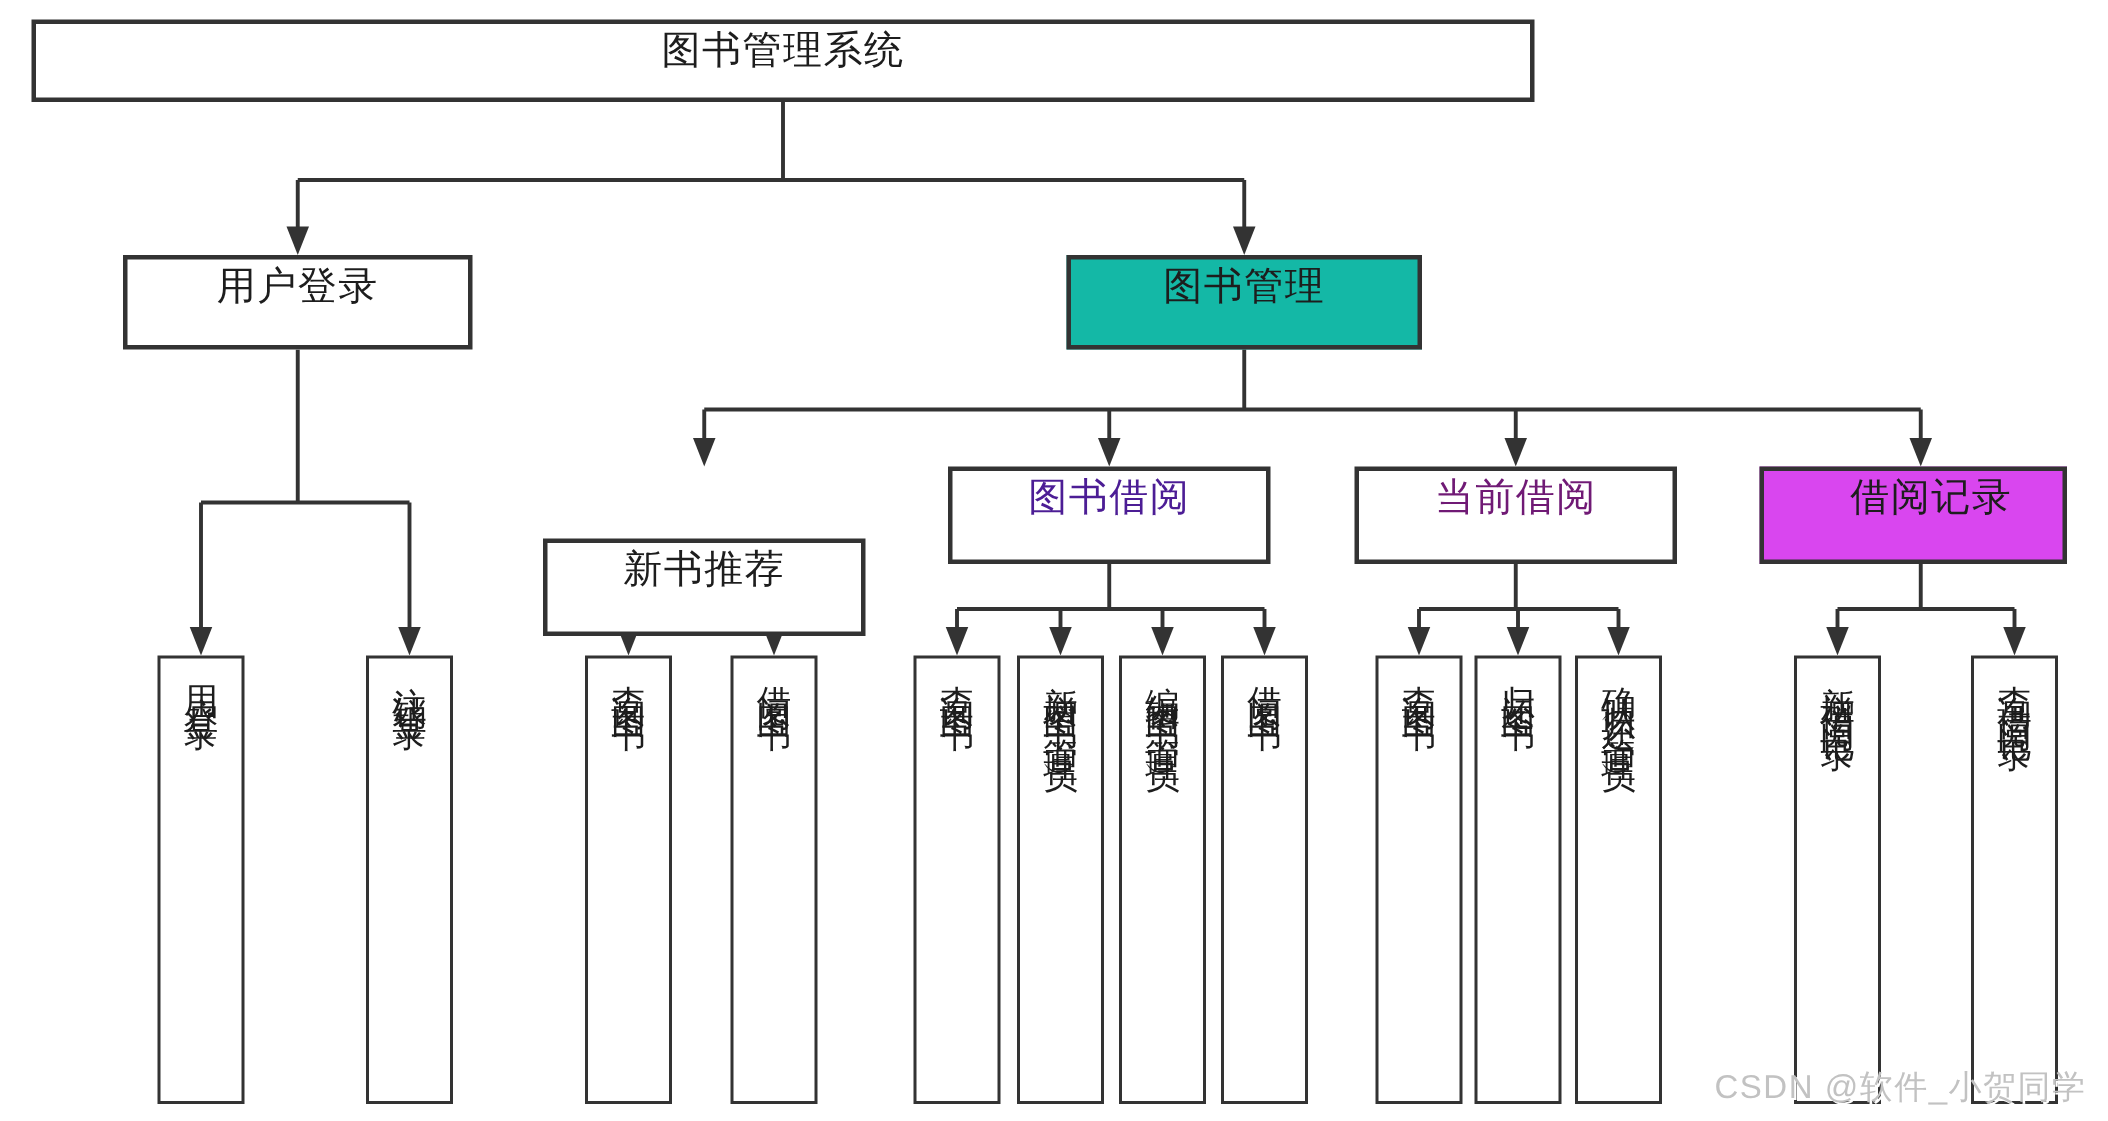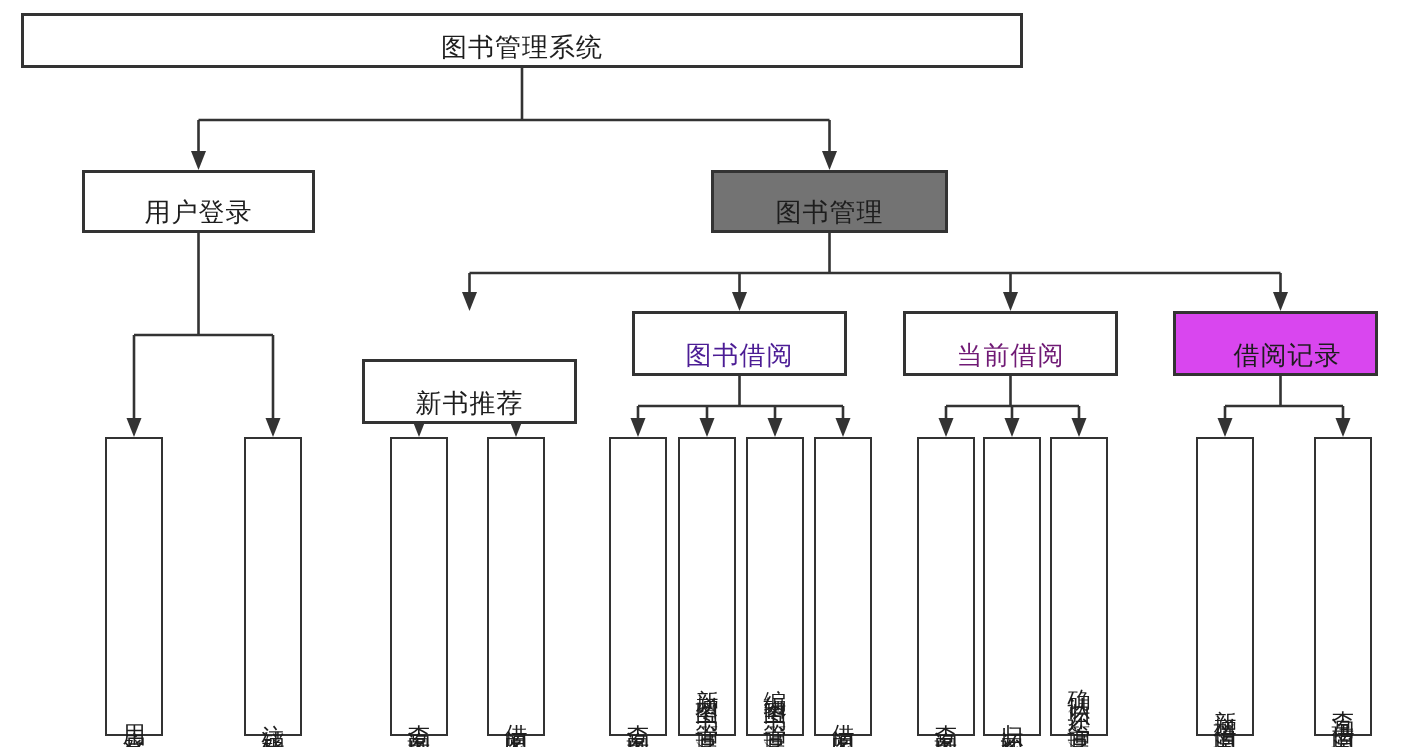--- a/index.html
+++ b/index.html
@@ -17,21 +17,21 @@
     width: 1405px; height: 747px;
     z-index: 1;
   }
   .node {
     position: absolute;
     box-sizing: border-box;
     background: #ffffff;
     border: 3px solid #333333;
     color: #1d1d1d;
     display: flex;
-    align-items: flex-end;
+    align-items: flex-start;
     justify-content: center;
     z-index: 2;
   }
   .node.header { font-size: 26px; letter-spacing: 1px; white-space: nowrap; }
   .node.leaf   { border-width: 2.5px; }
   .node.leaf .vtext {
     writing-mode: vertical-rl;
     text-orientation: mixed;
     font-size: 23px;
     letter-spacing: 7px;
@@ -107,21 +107,21 @@
       <line x1="1343" y1="406" x2="1343" y2="421" stroke="#333333" stroke-width="2.6"></line>
       <path d="M 1335.5 418 L 1350.5 418 L 1343 437 Z" fill="#333333"></path>
     </svg>
   <div id="nodes-root">
       <div class="node header" style="left: 21px; top: 13px; width: 1002px; height: 55px; border-color: rgb(51, 51, 51); background: rgb(255, 255, 255); color: rgb(29, 29, 29);">
         <span>图书管理系统</span>
       </div>
       <div class="node header" style="left: 82px; top: 170px; width: 233px; height: 63px; border-color: rgb(51, 51, 51); background: rgb(255, 255, 255); color: rgb(29, 29, 29);">
         <span>用户登录</span>
       </div>
-      <div class="node header" style="left: 711px; top: 170px; width: 237px; height: 63px; border-color: rgb(51, 51, 51); background: #737373; color: rgb(29, 29, 29);">
+      <div class="node header" style="left: 711px; top: 170px; width: 237px; height: 63px; border-color: rgb(51, 51, 51); background: #14b8a6; color: rgb(29, 29, 29);">
         <span>图书管理</span>
       </div>
       <div class="node header" style="left: 362px; top: 311px; width: 215px; height: 65px; border-color: rgb(51, 51, 51); background: rgb(255, 255, 255); color: rgb(29, 29, 29); margin-top: 48px;">
         <span>新书推荐</span>
       </div>
       <div class="node header" style="left: 632px; top: 311px; width: 215px; height: 65px; border-color: rgb(51, 51, 51); background: rgb(255, 255, 255); color: #4c1d95; font-family: Liberation Serif, serif;">
         <span>图书借阅</span>
       </div>
       <div class="node header" style="left: 903px; top: 311px; width: 215px; height: 65px; border-color: rgb(51, 51, 51); background: rgb(255, 255, 255); color: #701a75;">
         <span>当前借阅</span>
@@ -162,13 +162,14 @@
       <div class="node leaf" style="left: 1050px; top: 437px; width: 58px; height: 299px; border-color: rgb(51, 51, 51); background: rgb(255, 255, 255); color: rgb(29, 29, 29);">
         <span class="vtext">确认归还（管理员）</span>
       </div>
       <div class="node leaf" style="left: 1196px; top: 437px; width: 58px; height: 299px; border-color: rgb(51, 51, 51); background: rgb(255, 255, 255); color: rgb(29, 29, 29);">
         <span class="vtext">新增借阅记录</span>
       </div>
       <div class="node leaf" style="left: 1314px; top: 437px; width: 58px; height: 299px; border-color: rgb(51, 51, 51); background: rgb(255, 255, 255); color: rgb(29, 29, 29);">
         <span class="vtext">查询借阅记录</span>
       </div>
     </div>
+  <div class="watermark">CSDN @软件_小贺同学</div>
 </div>
 
 </body></html>

